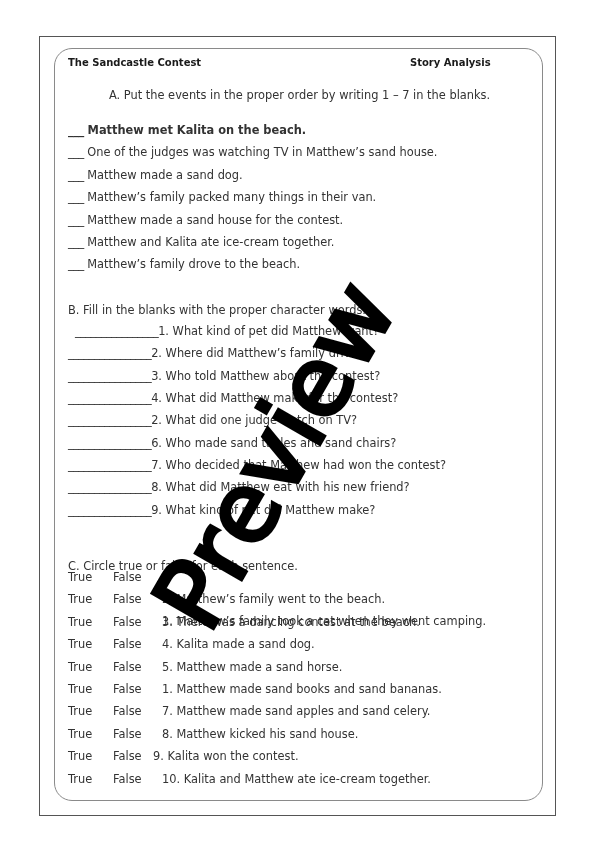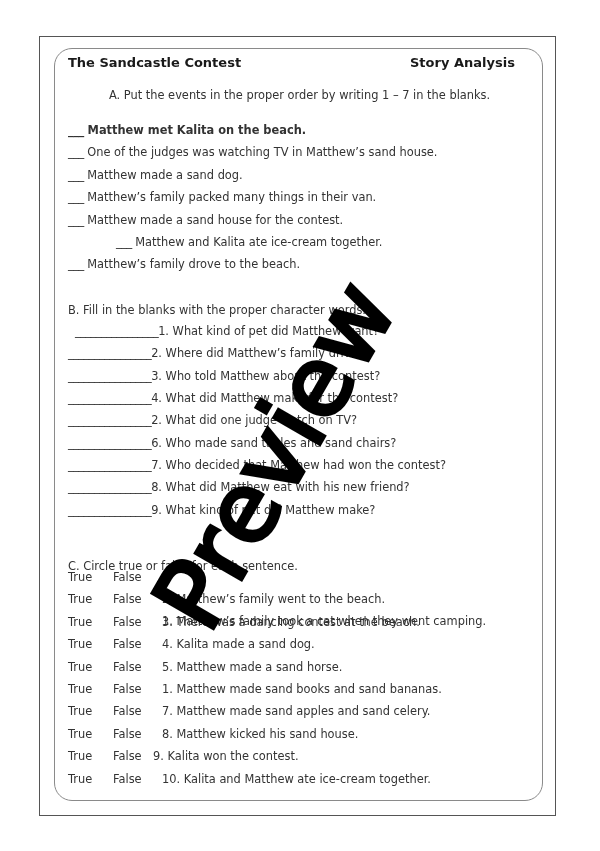--- a/index.html
+++ b/index.html
@@ -3,21 +3,21 @@
 <meta charset="utf-8">
 <style>
   html, body { margin: 0; padding: 0; background: #ffffff; }
   body { width: 600px; height: 851px; position: relative; overflow: hidden;
          font-family: "DejaVu Sans", sans-serif; color: #333333; }
   .outer { position: absolute; left: 39px; top: 36px; width: 517px; height: 780px;
            border: 1.5px solid #555555; box-sizing: border-box; }
   .inner { position: absolute; left: 54px; top: 48px; width: 489px; height: 753px;
            border: 1.5px solid #8a8a8a; border-radius: 18px; box-sizing: border-box; }
   .line { position: absolute; white-space: nowrap; font-size: 11.4px; line-height: 14px; }
-  .title { position: absolute; font-weight: bold; font-size: 13px; color: #1a1a1a; line-height: 16px; }
+  .title { position: absolute; font-weight: bold; font-size: 10px; color: #1a1a1a; line-height: 16px; }
   .blank { letter-spacing: -0.5px; }
   .tf-true, .tf-false, .tf-text { position: absolute; font-size: 11.4px; line-height: 14px; white-space: nowrap; }
   .watermark { position: absolute; left: 275px; top: 455px; transform: translate(-50%, -50%) rotate(-60deg);
                font-family: "DejaVu Sans", sans-serif; font-size: 96px; font-weight: normal;
                color: #000000; white-space: nowrap; line-height: 1; letter-spacing: 1px;
                -webkit-text-stroke: 4px #000; pointer-events: none; }
 </style>
 </head>
 <body>
 
@@ -28,21 +28,21 @@
 <div class="title" style="left:410px; top:55px;">Story Analysis</div>
 
 <div class="line" style="left:68px; top:88px;margin-left:41px;">A. Put the events in the proper order by writing 1 – 7 in the blanks.</div>
 
 <div id="sec-a">
     <div class="line" style="left: 68px; top: 123px; font-weight: bold;"><span class="blank">___</span> <span>Matthew met Kalita on the beach.</span></div>
     <div class="line" style="left: 68px; top: 145.4px;"><span class="blank">___</span> <span>One of the judges was watching TV in Matthew’s sand house.</span></div>
     <div class="line" style="left: 68px; top: 167.8px;"><span class="blank">___</span> <span>Matthew made a sand dog.</span></div>
     <div class="line" style="left: 68px; top: 190.2px;"><span class="blank">___</span> <span>Matthew’s family packed many things in their van.</span></div>
     <div class="line" style="left: 68px; top: 212.6px;"><span class="blank">___</span> <span>Matthew made a sand house for the contest.</span></div>
-    <div class="line" style="left: 68px; top: 235px; margin-left: 48px;"><span class="blank">___</span> <span>Matthew and Kalita ate ice-cream together.</span></div>
+    <div class="line" style="left: 68px; top: 235px;"><span class="blank">___</span> <span>Matthew and Kalita ate ice-cream together.</span></div>
     <div class="line" style="left: 68px; top: 257.4px;"><span class="blank">___</span> <span>Matthew’s family drove to the beach.</span></div>
   </div>
 
 <div class="line" style="left:68px; top:303px;">B. Fill in the blanks with the proper character words.</div>
 <div id="sec-b">
     <div class="line" style="left: 75px; top: 324px;"><span class="blank">________________</span><span>1. What kind of pet did Matthew want?</span></div>
     <div class="line" style="left: 68px; top: 346.35px;"><span class="blank">________________</span><span>2. Where did Matthew’s family drive?</span></div>
     <div class="line" style="left: 68px; top: 368.7px;"><span class="blank">________________</span><span>3. Who told Matthew about the contest?</span></div>
     <div class="line" style="left: 68px; top: 391.05px;"><span class="blank">________________</span><span>4. What did Matthew make for the contest?</span></div>
     <div class="line" style="left: 68px; top: 413.4px;"><span class="blank">________________</span><span>2. What did one judge watch on TV?</span></div>

